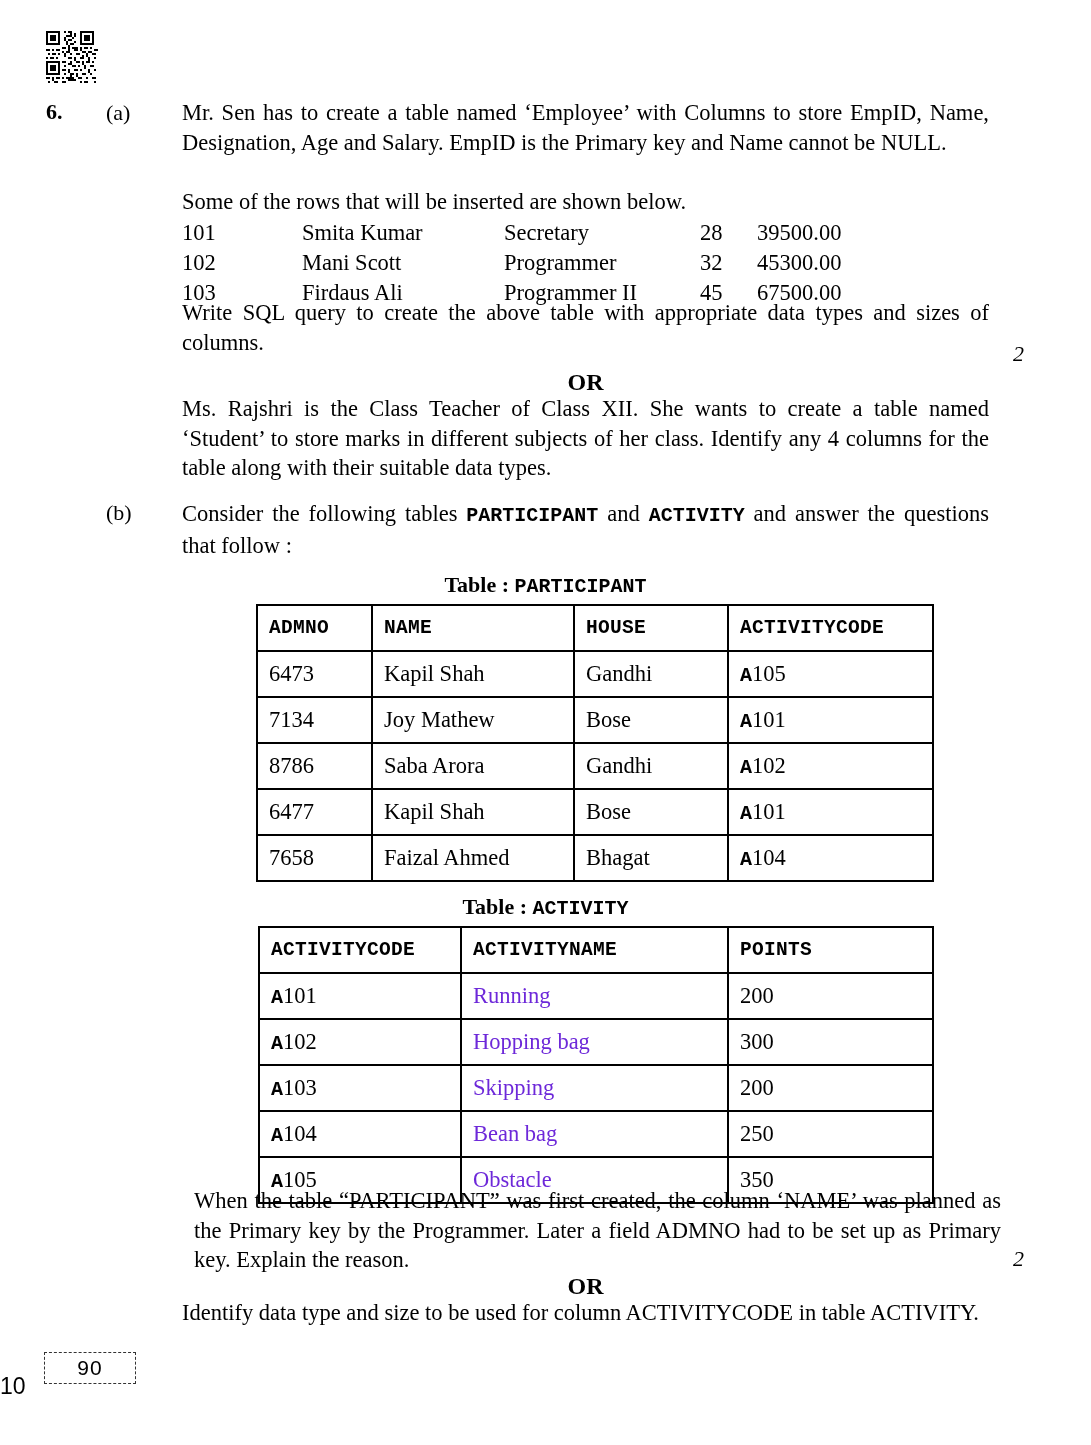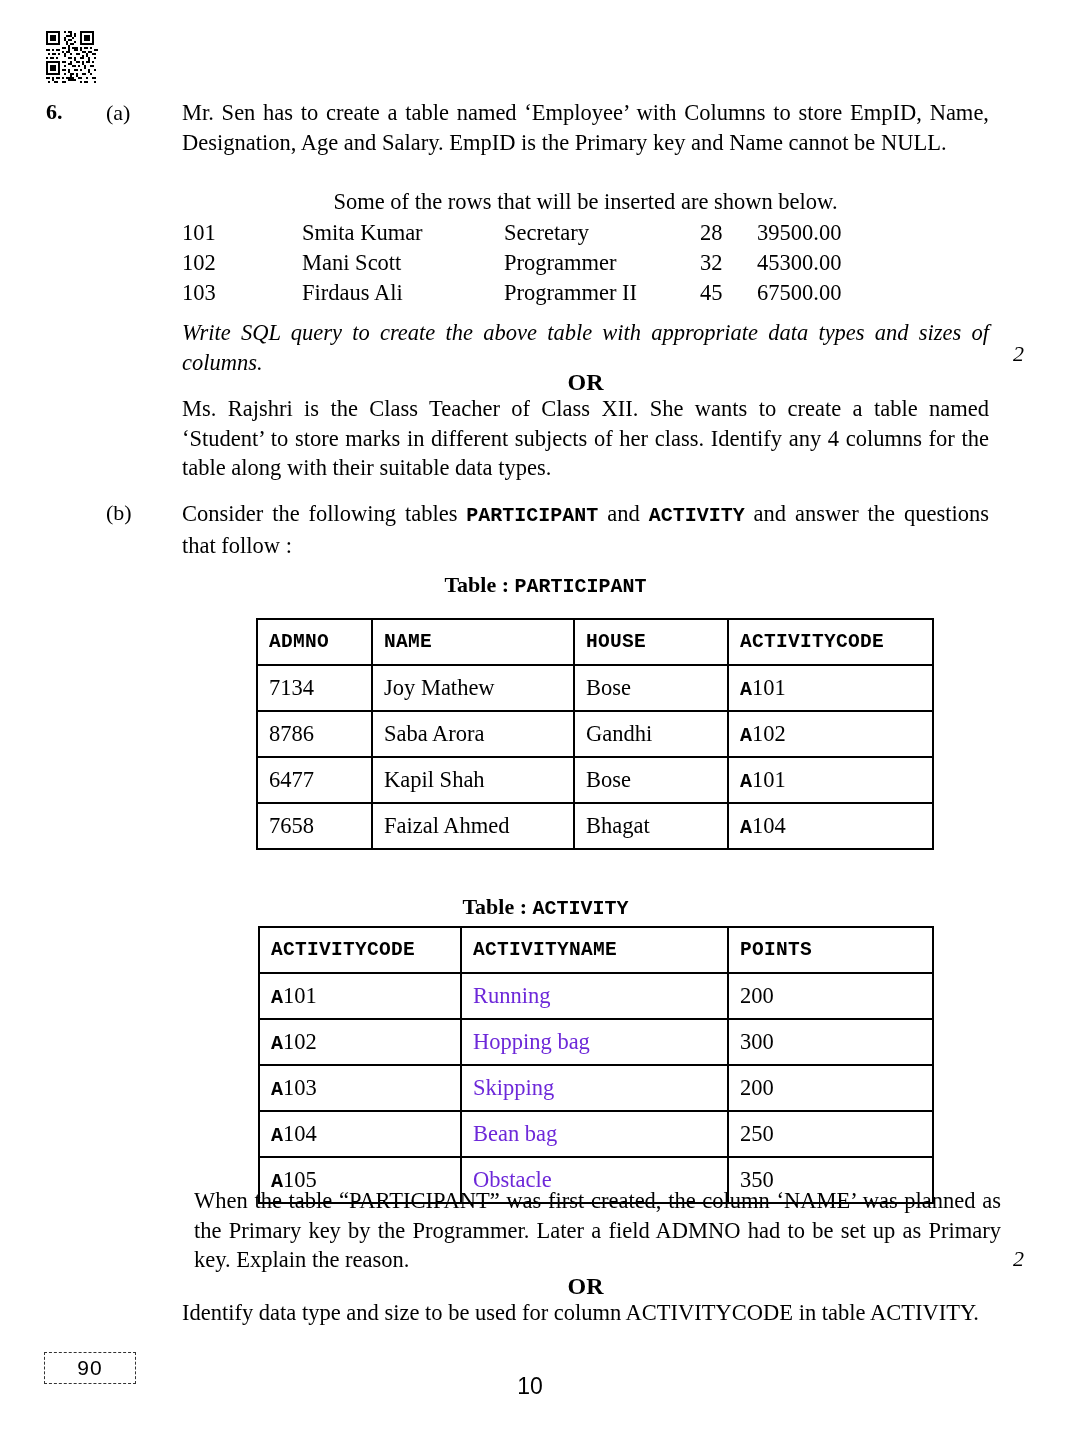--- a/index.html
+++ b/index.html
@@ -65,21 +65,21 @@
     font-size: 22.5px;
     line-height: 29.5px;
   }
 
   p.just {
     margin: 0;
     text-align: justify;
     text-align-last: left;
     text-justify: inter-word;
   }
-  p.plain { margin: 0; text-align: center; }
+  p.plain { margin: 0; text-align: left; }
 
   .mono-b {
     font-family: "Liberation Mono", "DejaVu Sans Mono", monospace;
     font-weight: bold;
     font-size: 20px;
     letter-spacing: 0px;
   }
 
   .or-line {
     margin: 0;
@@ -178,21 +178,20 @@
     font-family: "Liberation Sans", sans-serif;
     font-size: 21px;
     line-height: 30px;
     letter-spacing: 1px;
   }
   .page-no {
     position: absolute;
     left: 0;
     top: 1373px;
     width: 1060px;
-    text-align: center;
     font-family: "Liberation Sans", sans-serif;
     font-size: 23px;
   }
 </style>
 </head>
 <body>
 
 <div class="page">
 
   <div class="qr-wrap">
@@ -307,58 +306,64 @@
   <div class="body-col" style="top:187px;">
     <p class="plain">Some of the rows that will be inserted are shown below.</p>
   </div>
 
   <div class="body-col emp-rows" style="top:218px;" id="emp-rows">
       <div class="emp-row"><span class="c-id">101</span><span class="c-name">Smita Kumar</span><span class="c-desg">Secretary</span><span class="c-age">28</span><span class="c-sal">39500.00</span></div>
       <div class="emp-row"><span class="c-id">102</span><span class="c-name">Mani Scott</span><span class="c-desg">Programmer</span><span class="c-age">32</span><span class="c-sal">45300.00</span></div>
       <div class="emp-row"><span class="c-id">103</span><span class="c-name">Firdaus Ali</span><span class="c-desg">Programmer II</span><span class="c-age">45</span><span class="c-sal">67500.00</span></div>
     </div>
 
-  <div class="body-col" style="top:318px;font-style:italic;">
+  <div class="body-col" style="top:298px;">
     <p class="just">Write SQL query to create the above table with appropriate data types and sizes of columns.</p>
   </div>
   <div class="marks" style="top:340px;">2</div>
 
   <div class="body-col" style="top:368px;">
     <p class="or-line">OR</p>
   </div>
 
   <div class="body-col" style="top:394px;">
     <p class="just">Ms. Rajshri is the Class Teacher of Class XII. She wants to create a table named ‘Student’ to store marks in different subjects of her class. Identify any 4 columns for the table along with their suitable data types.</p>
   </div>
 
   <div class="partb-label">(b)</div>
 
   <div class="body-col" style="top:499px;">
     <p class="just"><span>Consider the following tables </span><span class="mono-b">PARTICIPANT</span><span> and </span><span class="mono-b">ACTIVITY</span><span> and answer the questions that follow :</span></p>
   </div>
 
   <div class="tbl-caption" style="top:572px;"><span>Table : </span><span class="capname">PARTICIPANT</span></div>
 
-  <table class="dt" id="participant-table" style="left:256px; top:604px; width:676px;margin-top:14px;">
+  <table class="dt" id="participant-table" style="left:256px; top:604px; width:676px;">
     <colgroup>
       <col style="width:115px">
         <col style="width:202px">
         <col style="width:154px">
         <col style="width:205px">
     </colgroup>
     <thead>
       <tr>
         <th>ADMNO</th>
         <th>NAME</th>
         <th class="ctr">HOUSE</th>
         <th class="ctr">ACTIVITYCODE</th>
       </tr>
     </thead>
     <tbody id="participant-body">
         <tr>
+          <td>6473</td>
+          <td>Kapil Shah</td>
+          <td>Gandhi</td>
+          <td class="code"><span class="apre">A</span>105</td>
+        </tr>
+        <tr>
           <td>7134</td>
           <td>Joy Mathew</td>
           <td>Bose</td>
           <td class="code"><span class="apre">A</span>101</td>
         </tr>
         <tr>
           <td>8786</td>
           <td>Saba Arora</td>
           <td>Gandhi</td>
           <td class="code"><span class="apre">A</span>102</td>

